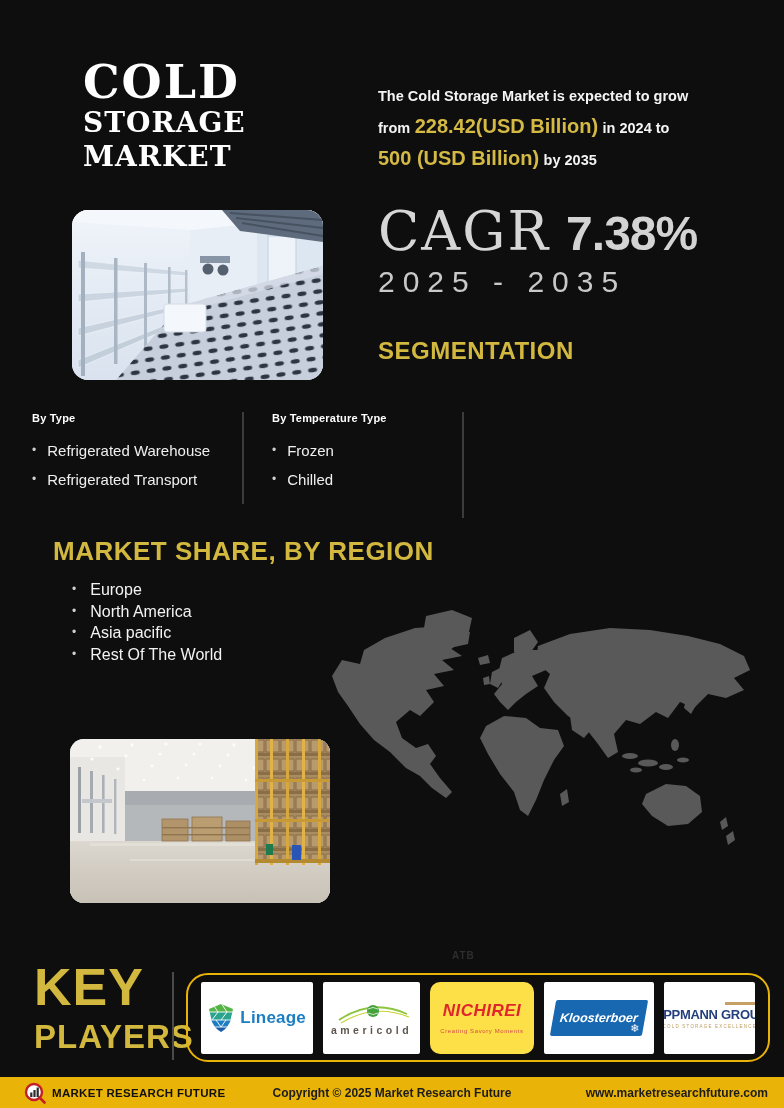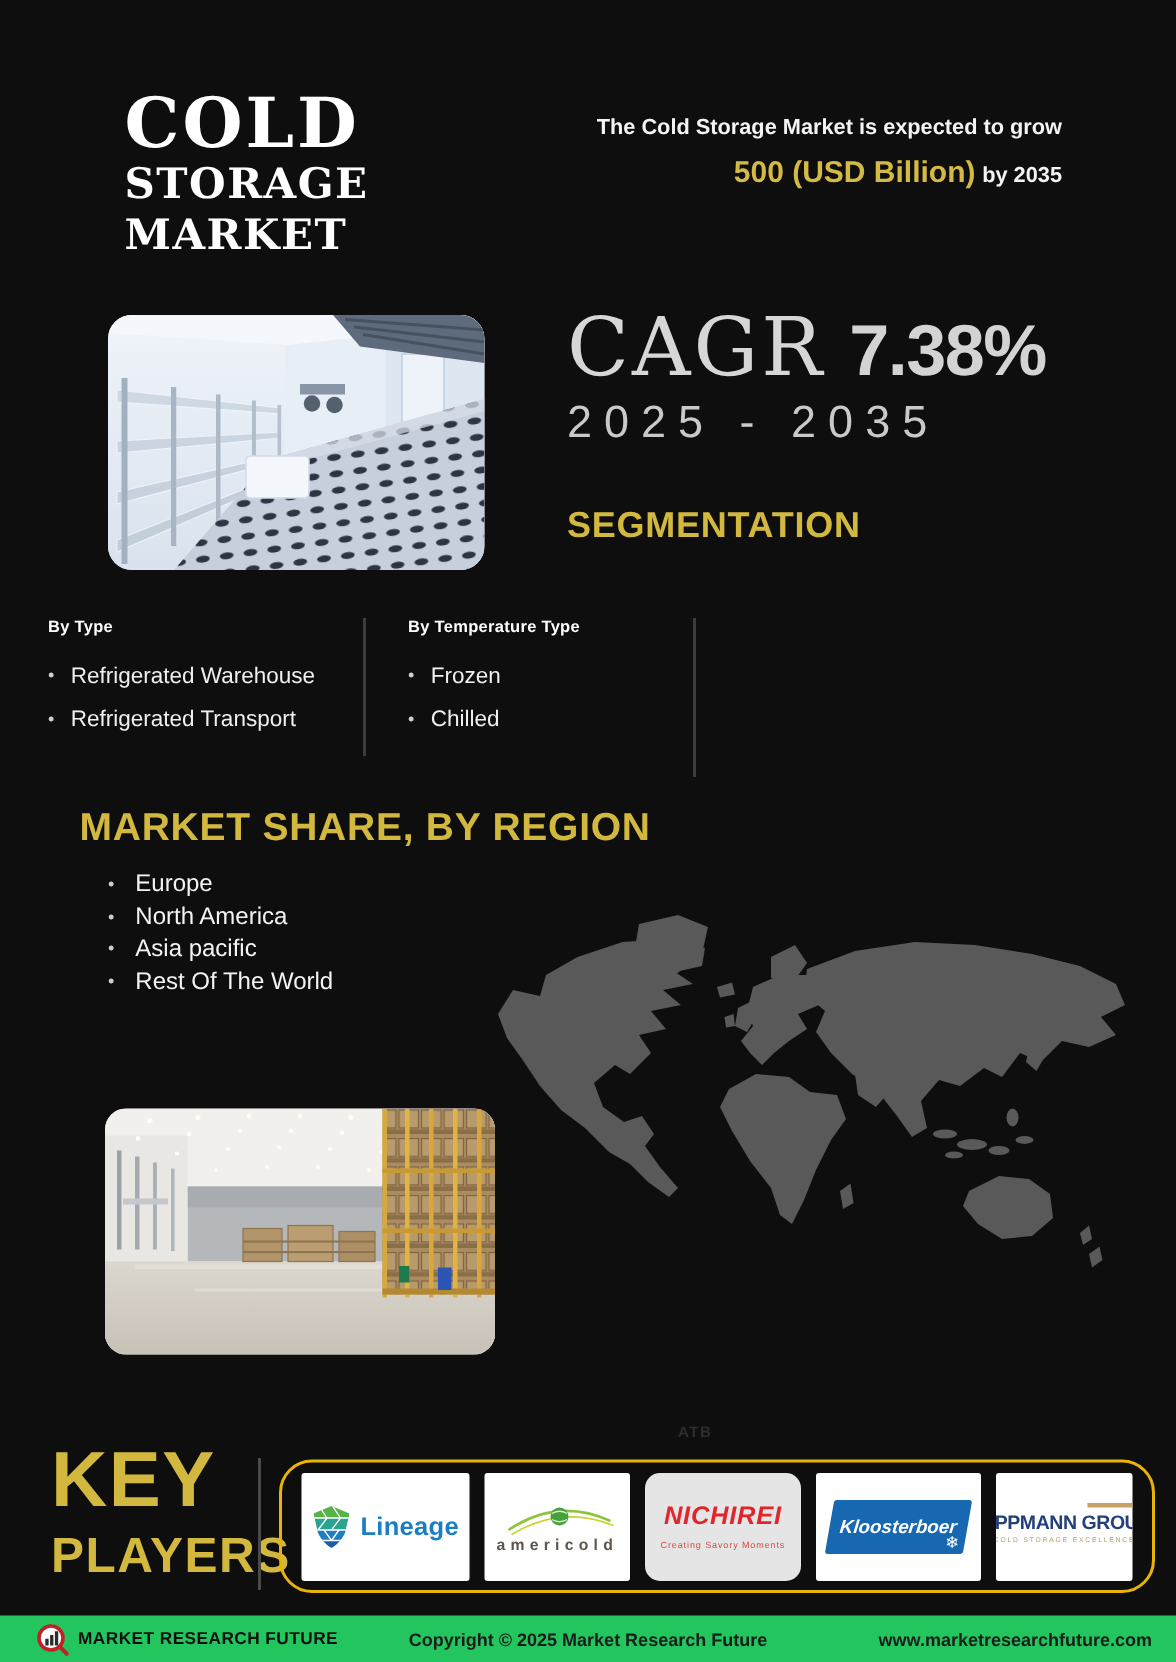--- a/index.html
+++ b/index.html
@@ -4,21 +4,21 @@
 <style>
   * { margin:0; padding:0; box-sizing:border-box; }
   html,body { background:#000; }
   body { width:784px; height:1108px; font-family:"Liberation Sans", sans-serif; }
   .poster { position:relative; width:784px; height:1108px; background:#0e0e0e; overflow:hidden; }
 
   
   .title-block { position:absolute; left:83px; top:58px; color:#fff; font-family:"DejaVu Serif", serif; font-weight:bold; }
   .title-line1 { font-size:46px; line-height:48px; letter-spacing:2px; }
   .title-line2, .title-line3 { font-size:28px; line-height:34px; letter-spacing:1px; }
-  .intro-block { position:absolute; left:378px; top:70px; width:330px; color:#f4f4f4;text-align:right; }
+  .intro-block { position:absolute; left:378px; top:81px; width:330px; color:#f4f4f4; }
   .intro-line { display:block; line-height:30px; white-space:nowrap; }
   .intro-white { font-size:14.5px; font-weight:bold; color:#f4f4f4; }
   .intro-gold  { font-size:20px; font-weight:bold; color:#d4ba45; }
 
   
   .photo1 { position:absolute; left:72px; top:210px; width:251px; height:170px; border-radius:16px; overflow:hidden; background:#dfe7f1; }
   .cagr-block { position:absolute; left:378px; top:200px; }
   .cagr-line { display:flex; align-items:baseline; gap:16px; }
   .cagr-label { font-family:"DejaVu Serif", serif; font-size:54px; color:#d6d6d6; letter-spacing:2px; }
   .cagr-value { font-size:48px; font-weight:800; color:#d3d3d3; letter-spacing:-1px; }
@@ -50,55 +50,60 @@
   .kp-box { position:absolute; left:186px; top:973px; width:584px; height:89px; border:2px solid #eab308; border-radius:22px; display:flex; align-items:center; gap:10px; padding:0 13px; }
   .logo-card { background:#fff; height:72px; border-radius:2px; position:relative; overflow:hidden; display:flex; flex-direction:column; align-items:center; justify-content:center; }
 
   
   .card-lineage { flex:1.14; display:flex; flex-direction:row; gap:6px; }
   .lineage-text { color:#1b7ec2; font-size:17px; font-weight:bold; letter-spacing:0.2px; }
   
   .card-americold { flex:0.98; }
   .americold-text { color:#5f564d; font-size:10.5px; font-weight:bold; letter-spacing:3.5px; margin-top:-2px; }
   
-  .card-nichirei { flex:1.06; background:#e5e5e5;border-radius:10px; }
+  .card-nichirei { flex:1.06; background:#fde047;border-radius:10px; }
   .nichirei-text { color:#e0262c; font-size:17px; font-weight:800; font-style:italic; letter-spacing:0.5px; }
   .nichirei-tag { color:#d6494b; font-size:6px; margin-top:7px; letter-spacing:0.6px; }
   
   .card-kloosterboer { flex:1.12; }
   .kb-plate { background:#1767b1; transform:skewX(-10deg); width:92px; height:36px; position:relative; display:flex; align-items:center; justify-content:center; border-radius:2px; }
   .kb-text { color:#fff; font-size:12.5px; font-weight:bold; font-style:italic; transform:skewX(4deg); }
   .kb-flake { position:absolute; right:4px; bottom:1px; color:#fff; font-size:11px; transform:skewX(10deg); }
   
   .card-tippmann { flex:0.92; }
   .tp-wrap { position:relative; text-align:center; }
   .tp-bar { position:absolute; top:-5px; right:2px; width:40px; height:3px; background:#c8a063; }
   .tp-text { color:#24407c; font-size:13px; font-weight:800; letter-spacing:-0.3px; white-space:nowrap; }
   .tp-tag { color:#bd9a5f; font-size:4.5px; letter-spacing:1.2px; margin-top:2px; }
 
   
-  .footer { position:absolute; left:0; bottom:0; width:784px; height:31px; background:#22c55e; display:flex; align-items:center; }
+  .footer { position:absolute; left:0; bottom:0; width:784px; height:31px; background:#eab308; display:flex; align-items:center; }
   .footer-brandwrap { position:absolute; left:24px; display:flex; align-items:center; gap:6px; }
   .footer-brand { font-size:11.5px; font-weight:800; color:#101010; letter-spacing:0.3px; }
   .footer-copy { position:absolute; left:0; width:100%; text-align:center; font-size:12px; font-weight:bold; color:#1c1c1c; }
   .footer-site { position:absolute; right:16px; font-size:12px; font-weight:bold; color:#1c1c1c; }
 </style>
 </head>
 <body>
 
 <div class="poster">
 
   <div class="title-block">
     <div class="title-line1">COLD</div>
     <div class="title-line2">STORAGE</div>
     <div class="title-line3">MARKET</div>
   </div>
 
   <div class="intro-block">
     <span class="intro-line"><span class="intro-white">The Cold Storage Market is expected to grow</span></span>
+    <span class="intro-line">
+      <span class="intro-white">from</span>
+      <span class="intro-gold">228.42(USD Billion)</span>
+      <span class="intro-white">in 2024 to</span>
+    </span>
     <span class="intro-line">
       <span class="intro-gold">500 (USD Billion)</span>
       <span class="intro-white">by 2035</span>
     </span>
   </div>
 
   <div class="photo1">
     <svg width="251" height="170" viewBox="0 0 251 170">
       <defs>
         <linearGradient id="roomg" x1="0" y1="0" x2="0" y2="1">

